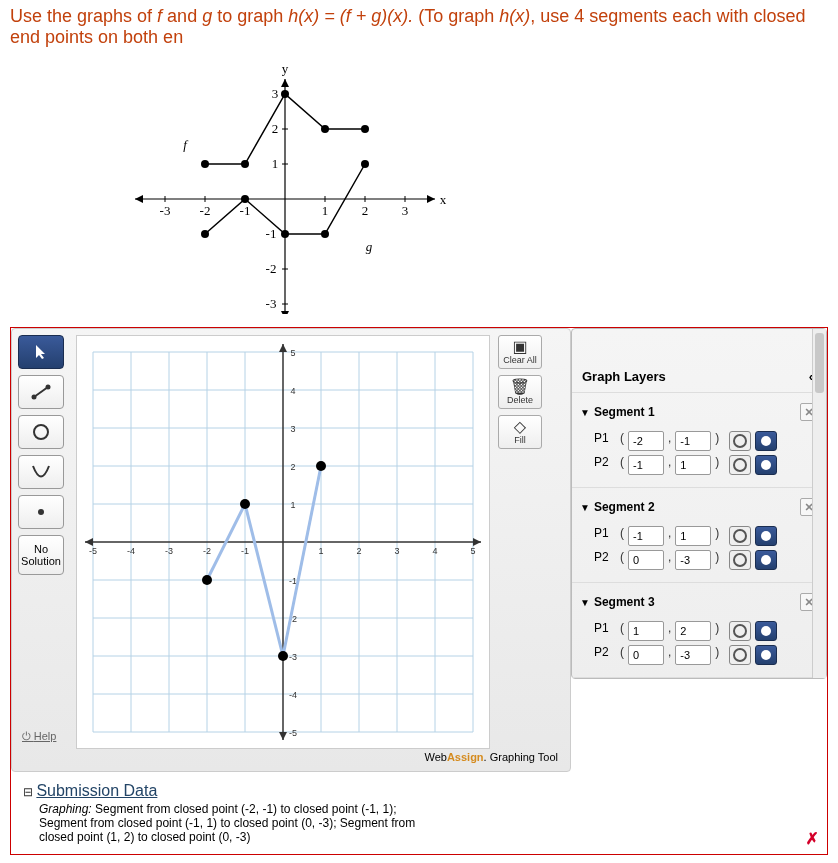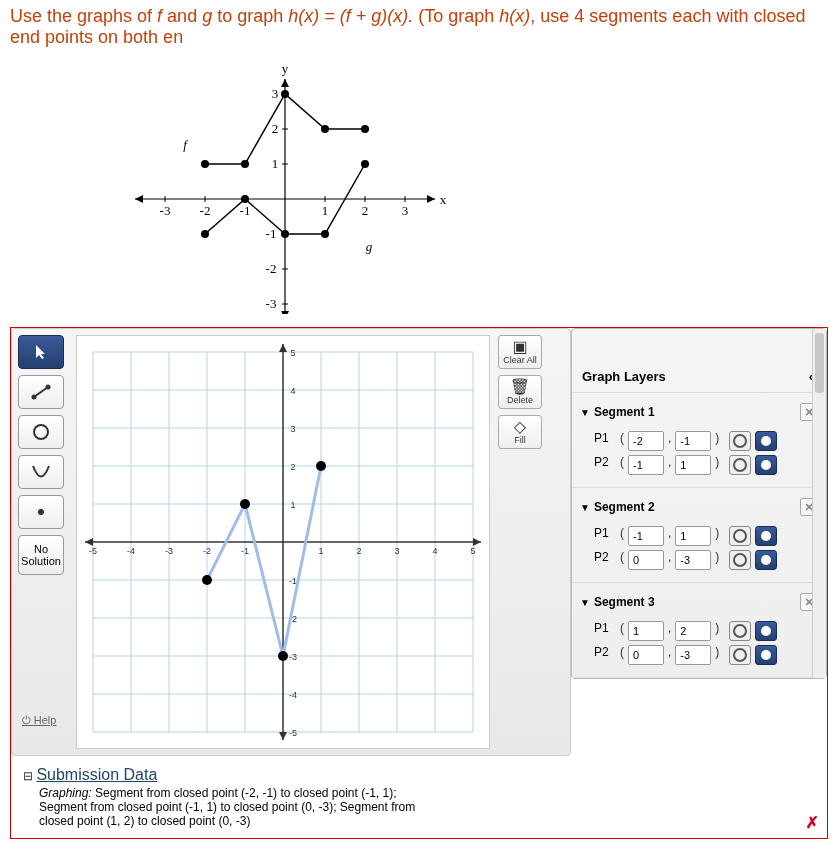--- a/index.html
+++ b/index.html
@@ -412,20 +412,23 @@
             <span class="rt-icon">🗑</span>
             <span>Delete</span>
           </div>
           <div class="rt-btn">
             <span class="rt-icon">◇</span>
             <span>Fill</span>
           </div>
         </div>
       </div>
       <a class="help-link">⏻ <span>Help</span></a>
+      <div class="wa-brand">
+        <span>Web</span><b>Assign</b><span>. Graphing Tool</span>
+      </div>
     </div>
 
     <div class="layers-panel">
       <div class="layers-head">
         <span>Graph Layers</span>
         <span class="collapse-btn">«</span>
       </div>
       <div class="layers-body" id="layers-body">
           <div class="segment">
             <div class="segment-head">

